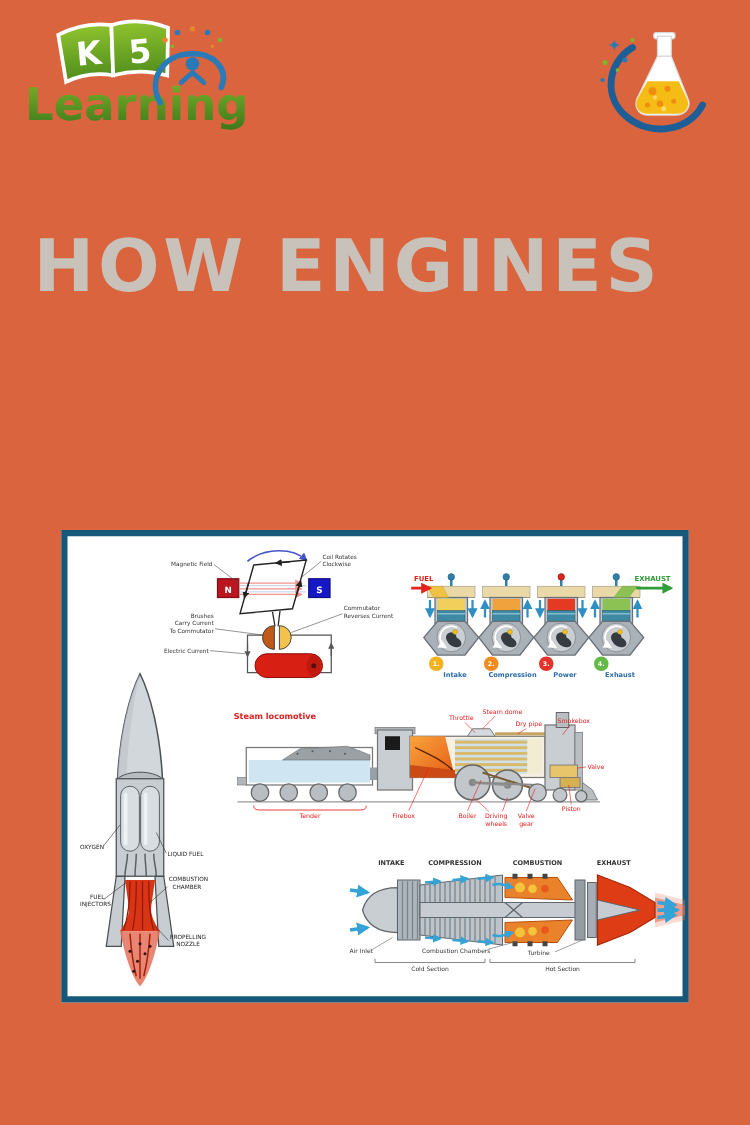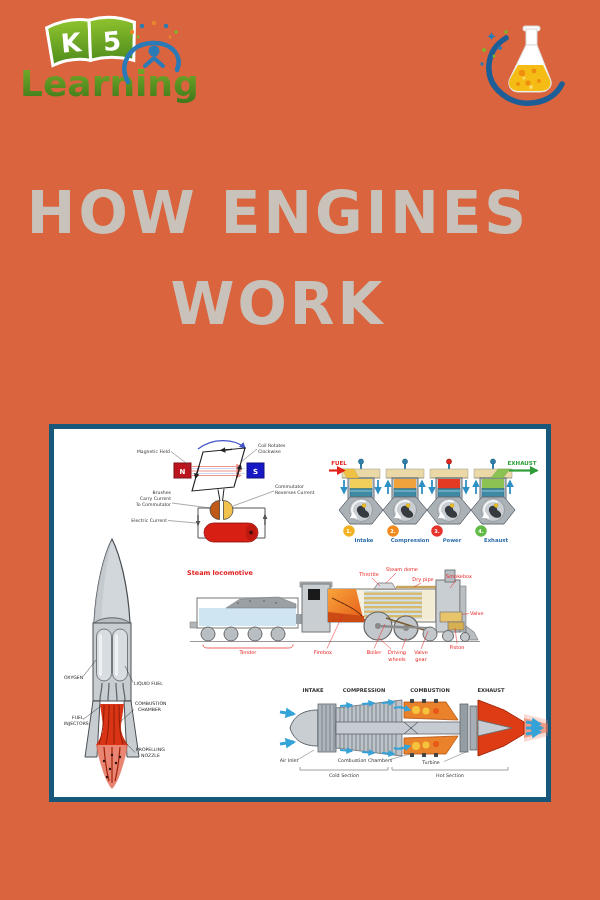--- a/index.html
+++ b/index.html
@@ -85,21 +85,20 @@
       <circle cx="24" cy="28" r="2" fill="#2b7ab8"></circle>
       <circle cx="6" cy="44" r="1.7" fill="#2b7ab8"></circle>
       <circle cx="18" cy="36" r="1.5" fill="#7cb82c"></circle>
       <circle cx="30" cy="12" r="1.7" fill="#7cb82c"></circle>
     </g>
   </svg>
 </div>
 
 <div class="poster-title">
   <div>HOW ENGINES</div>
-  <div>WORK</div>
 </div>
 
 <div class="panel">
 
   <svg class="svg-motor" width="200" height="112" viewBox="0 0 200 112">
     <defs>
       <marker id="m-blk" viewBox="0 0 10 10" refX="8" refY="5" markerWidth="5" markerHeight="5" orient="auto">
           <path d="M0,0 L10,5 L0,10 Z" fill="#222222"></path>
         </marker>
       <marker id="m-blu" viewBox="0 0 10 10" refX="8" refY="5" markerWidth="5" markerHeight="5" orient="auto">

